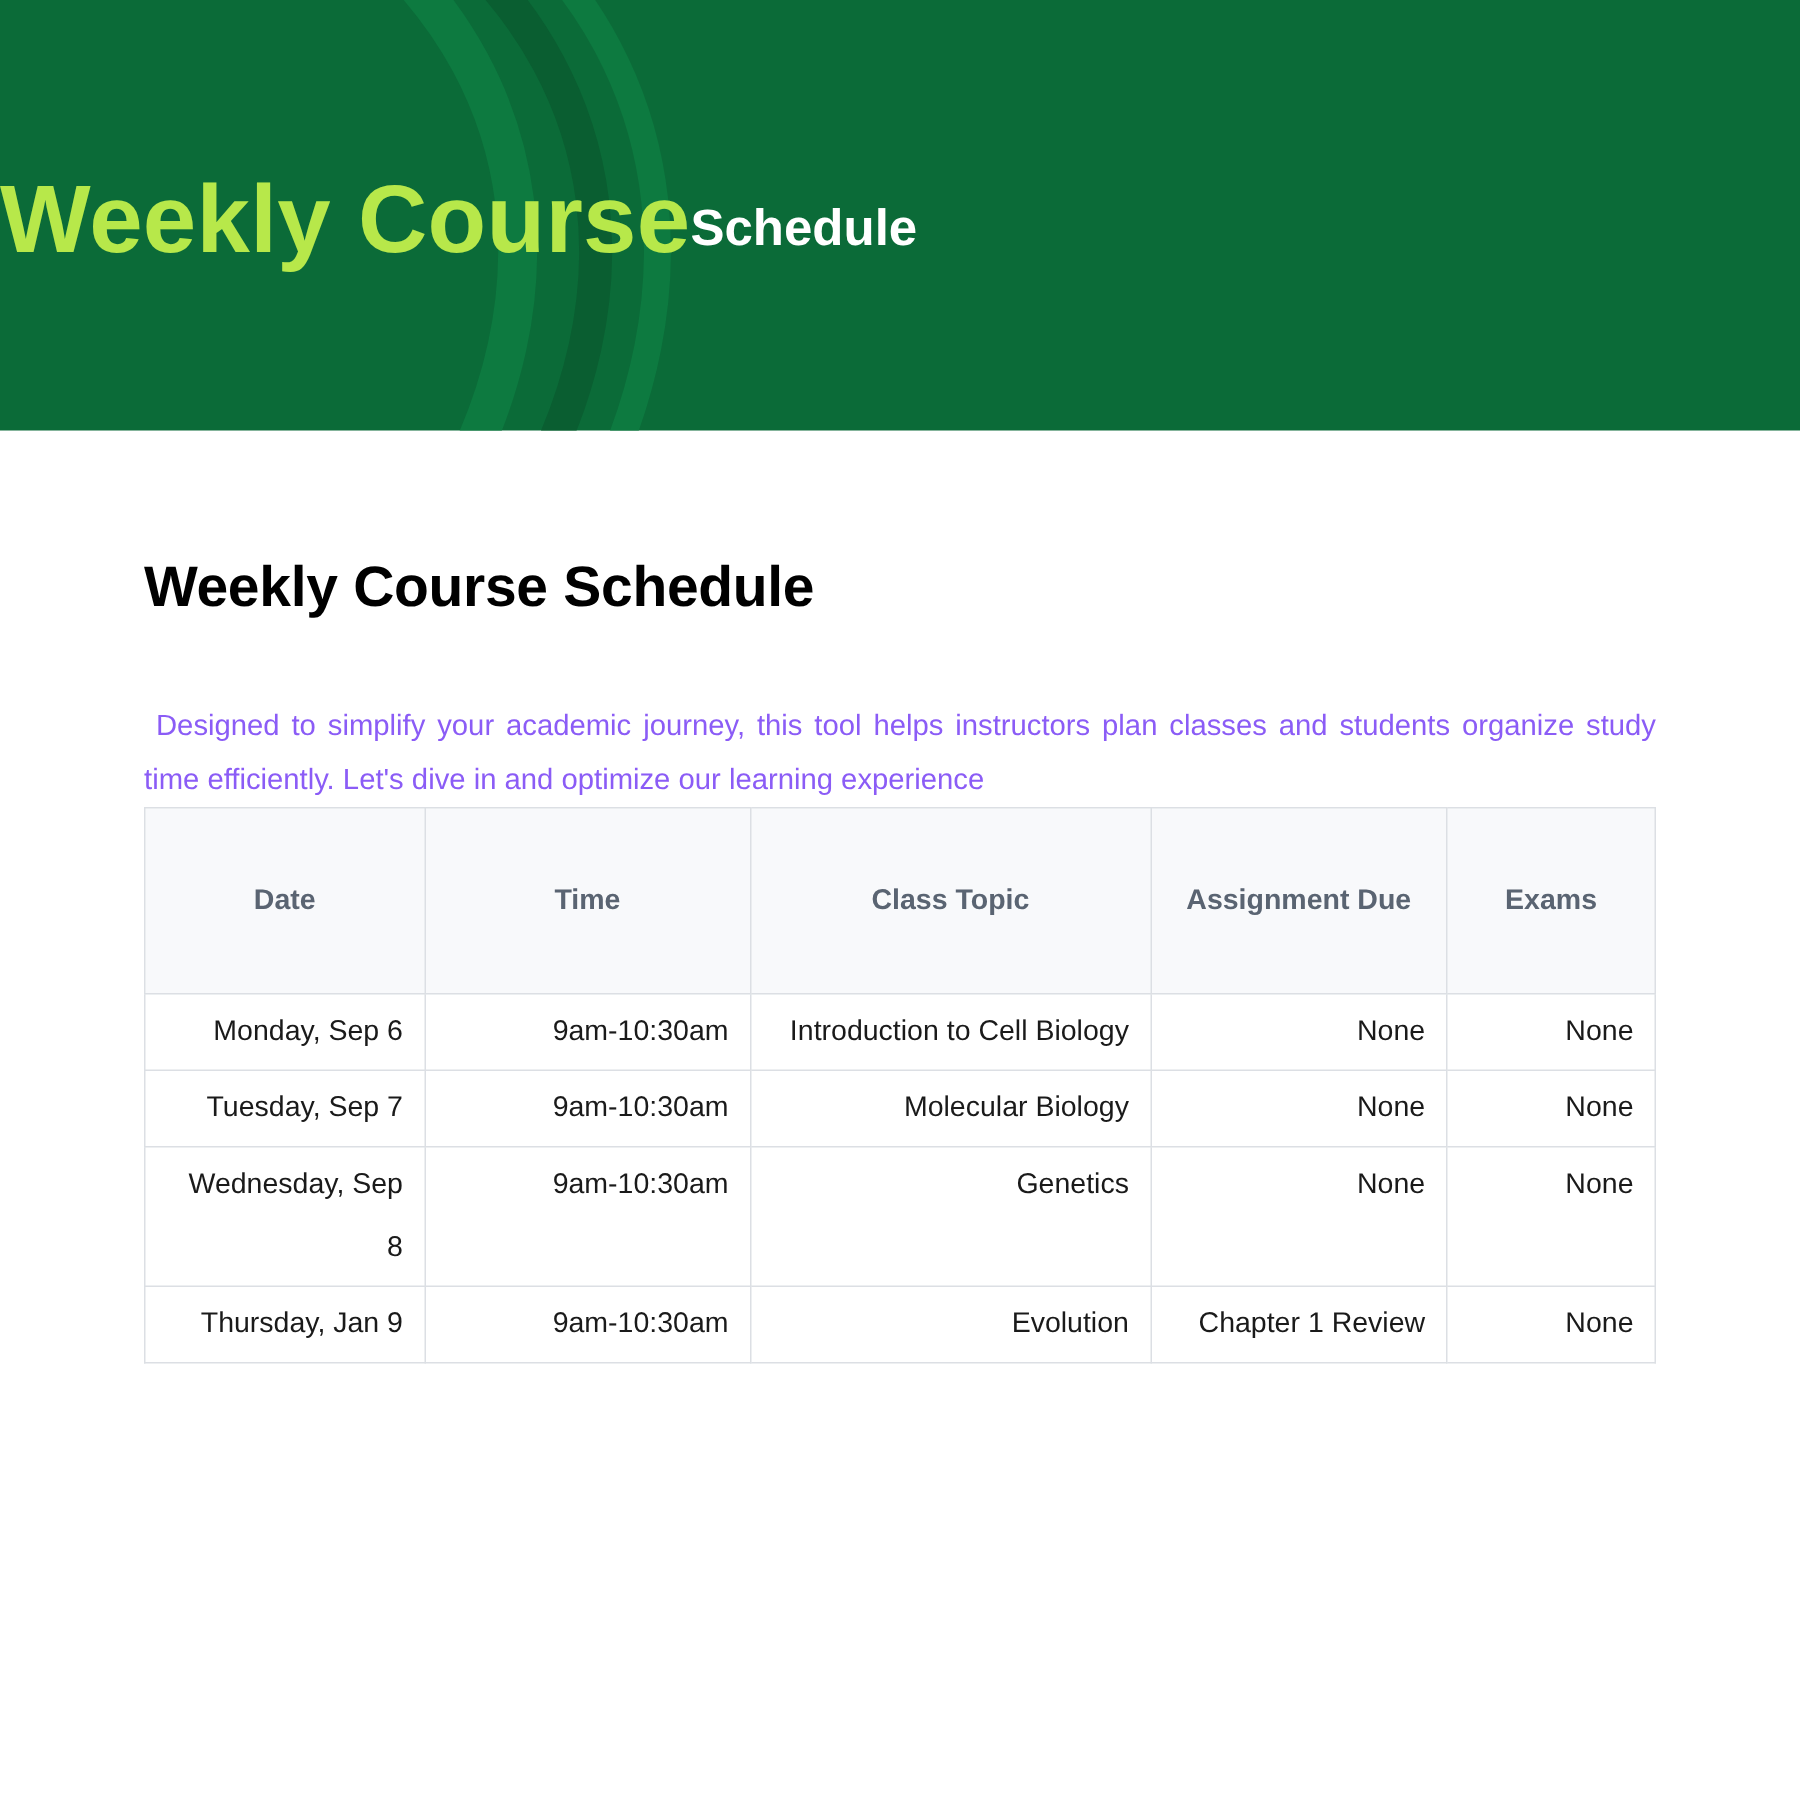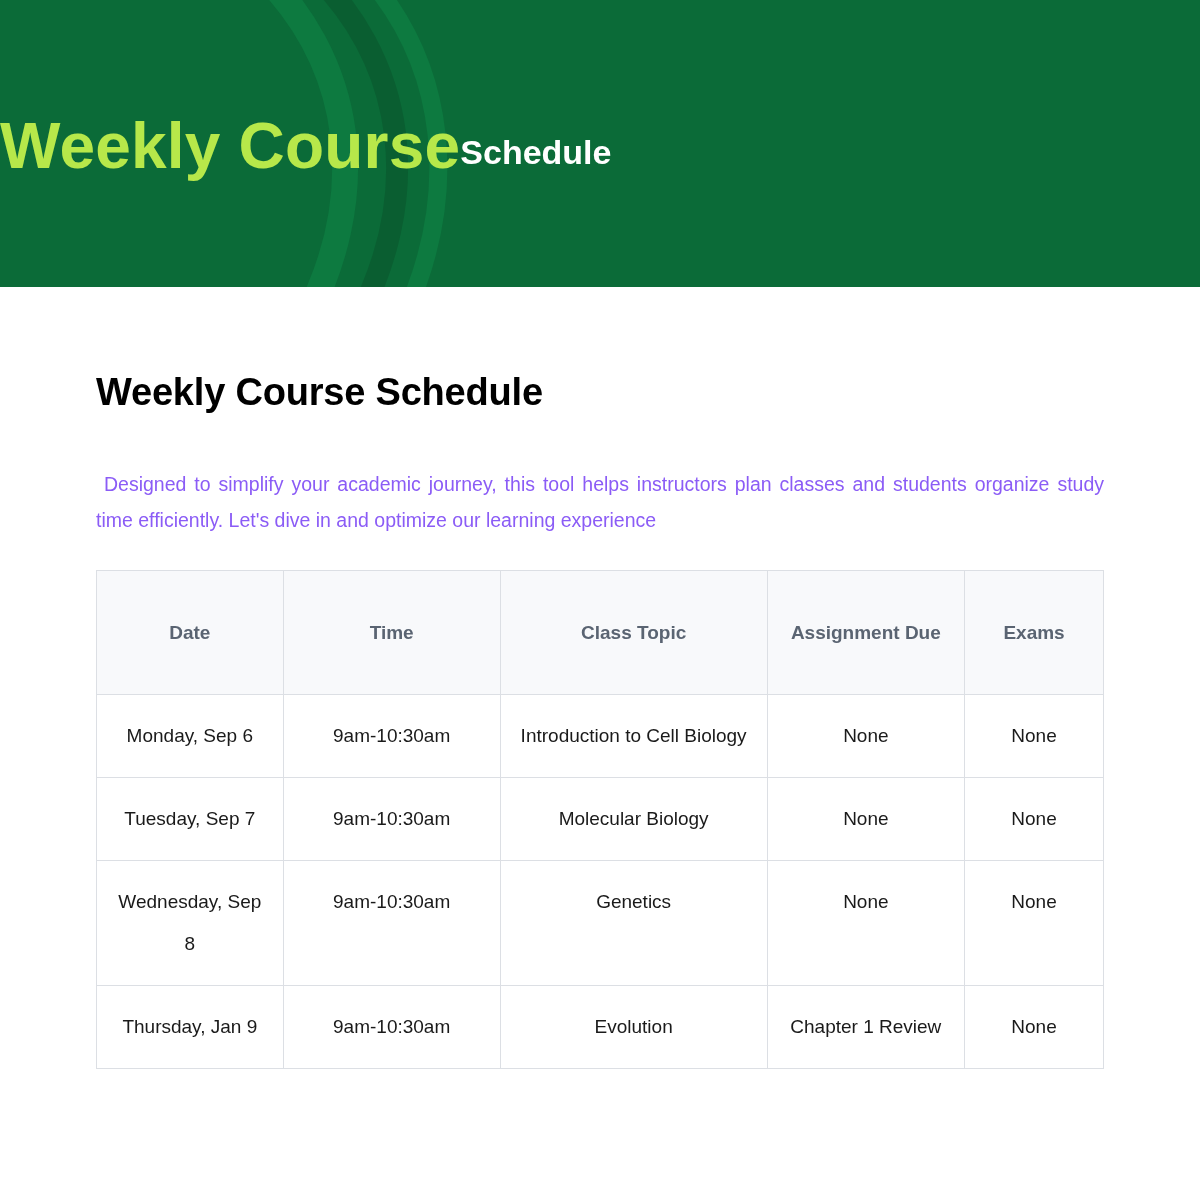--- a/index.html
+++ b/index.html
@@ -80,21 +80,20 @@
     padding-top: 52px;
     font-size: 19.5px;
     line-height: 36px;
     color: #8b5cf6;
     text-align: justify;
     text-indent: 8px;
   }
 
   
   table.schedule {
-    margin-top: 32px;
     border-collapse: collapse;
     width: 1008px;
     table-layout: fixed;
     font-size: 19px;
   }
   table.schedule th,
   table.schedule td {
     border: 1px solid #dcdfe4;
     vertical-align: top;
     line-height: 42px;
@@ -105,22 +104,22 @@
     font-weight: bold;
     text-align: center;
     height: 124px;
     padding: 18px 10px;
     box-sizing: border-box;
     vertical-align: middle;
   }
   table.schedule tbody td {
     color: #1a1a1a;
     font-weight: normal;
-    text-align: center;
-    padding: 20px 14px;
+    text-align: right;
+    padding: 4px 14px;
     box-sizing: border-box;
     background: #ffffff;
   }
   col.c-date  { width: 172px; }
   col.c-time  { width: 200px; }
   col.c-topic { width: 246px; }
   col.c-assign{ width: 182px; }
   col.c-exam  { width: 128px; }
 </style>
 </head>

